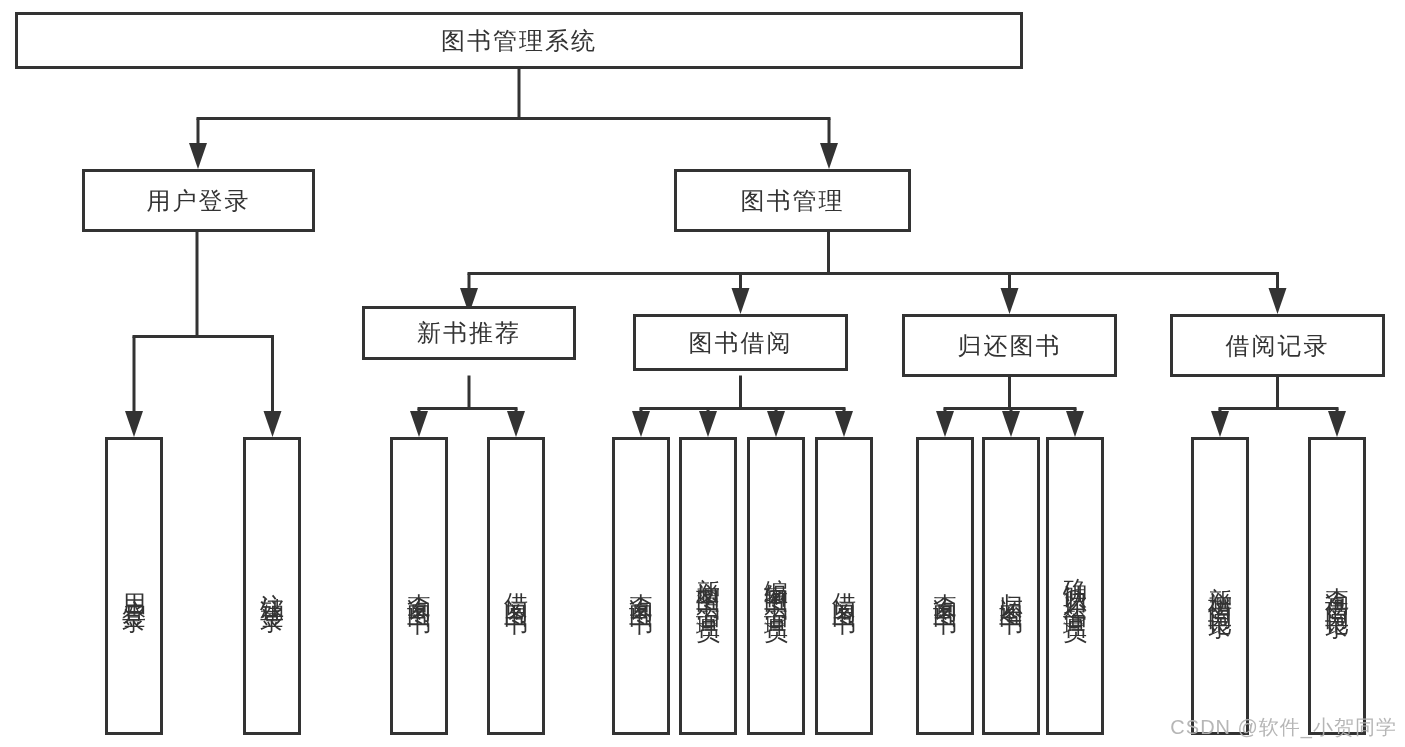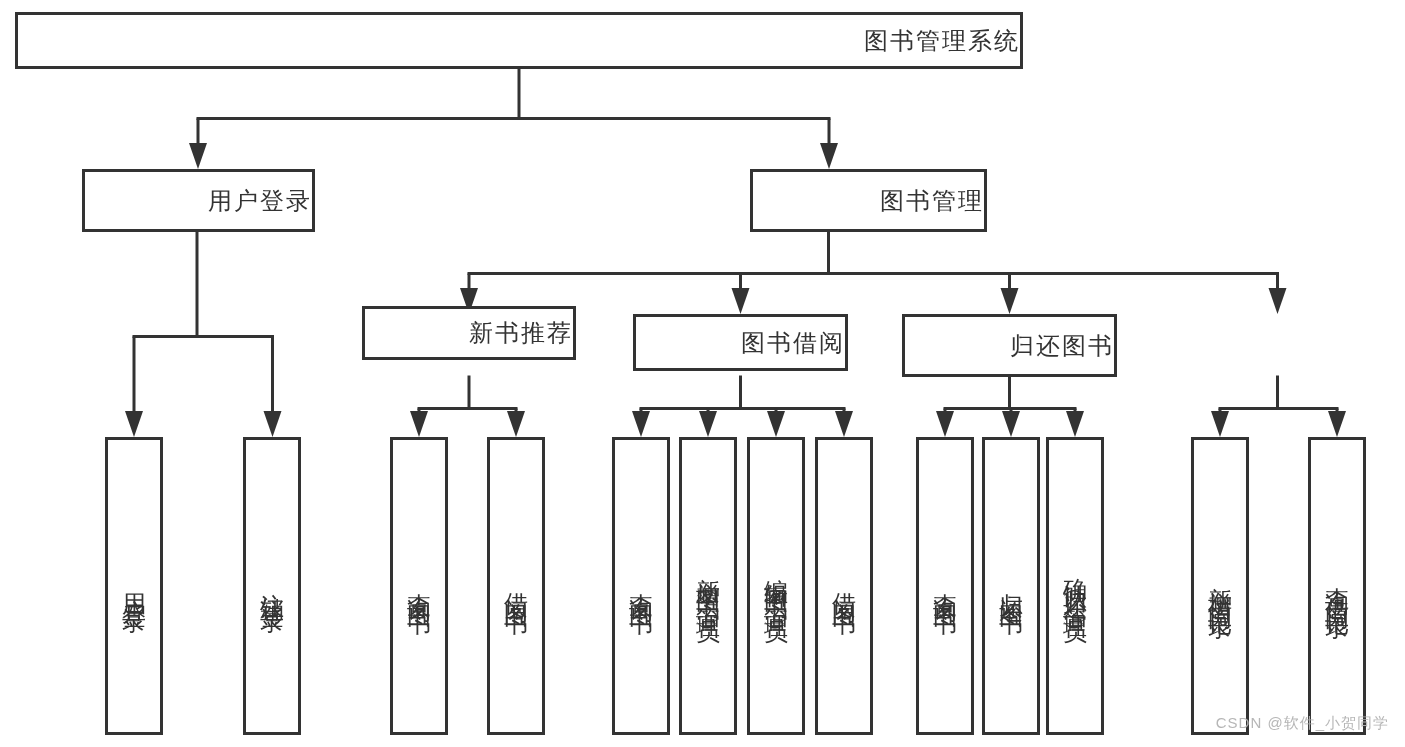--- a/index.html
+++ b/index.html
@@ -9,21 +9,21 @@
     background:#ffffff;
     font-family:"Liberation Sans", sans-serif;
     overflow:hidden;
   }
   .canvas svg{position:absolute;left:0;top:0;}
   .hbox{
     position:absolute;
     box-sizing:border-box;
     border:3px solid #333333;
     background:#ffffff;
-    display:flex;align-items:center;justify-content:flex-end;
+    display:flex;align-items:center;justify-content:center;
   }
   .hbox span{
     font-size:24px;color:#333333;letter-spacing:2px;white-space:nowrap;
   }
   .vbox{
     position:absolute;
     box-sizing:border-box;
     border:3px solid #333333;
     background:#ffffff;
     top:437px;width:58px;height:298px;
@@ -32,22 +32,22 @@
   .vbox span{
     writing-mode:vertical-rl;
     text-orientation:mixed;
     font-size:24px;color:#333333;
     letter-spacing:6px;
     line-height:1;
     white-space:nowrap;
   }
   .watermark{
     position:absolute;
-    right:16px;top:714px;
-    font-size:15px;
+    right:8px;top:714px;
+    font-size:20px;
     color:rgba(178,178,178,0.95);
     letter-spacing:1px;
     z-index:10;
     white-space:nowrap;
   }
 </style>
 </head>
 <body>
 
 <div class="canvas">
@@ -107,32 +107,35 @@
       <polygon points="1337,437 1328,411 1346,411" fill="#333333"></polygon>
     </svg>
 
   <div class="hbox" style="left:15px;top:12px;width:1008px;height:57px">
     <span>图书管理系统</span>
   </div>
 
   <div class="hbox" style="left:82px;top:169px;width:233px;height:63px">
     <span>用户登录</span>
   </div>
-  <div class="hbox" style="left:750px;top:169px;width:237px;height:63px">
+  <div class="hbox" style="left:674px;top:169px;width:237px;height:63px">
     <span>图书管理</span>
   </div>
 
   <div class="hbox" style="left:362px;top:306px;width:214px;height:54px">
     <span>新书推荐</span>
   </div>
   <div class="hbox" style="left:633px;top:314px;width:215px;height:57px">
     <span>图书借阅</span>
   </div>
   <div class="hbox" style="left:902px;top:314px;width:215px;height:63px">
     <span>归还图书</span>
+  </div>
+  <div class="hbox" style="left:1170px;top:314px;width:215px;height:63px">
+    <span>借阅记录</span>
   </div>
 
   <div class="vbox" style="left:105px">
     <span>用户登录</span>
     </div>
   <div class="vbox" style="left:243px">
     <span>注销登录</span>
     </div>
 
   <div class="vbox" style="left:390px">

